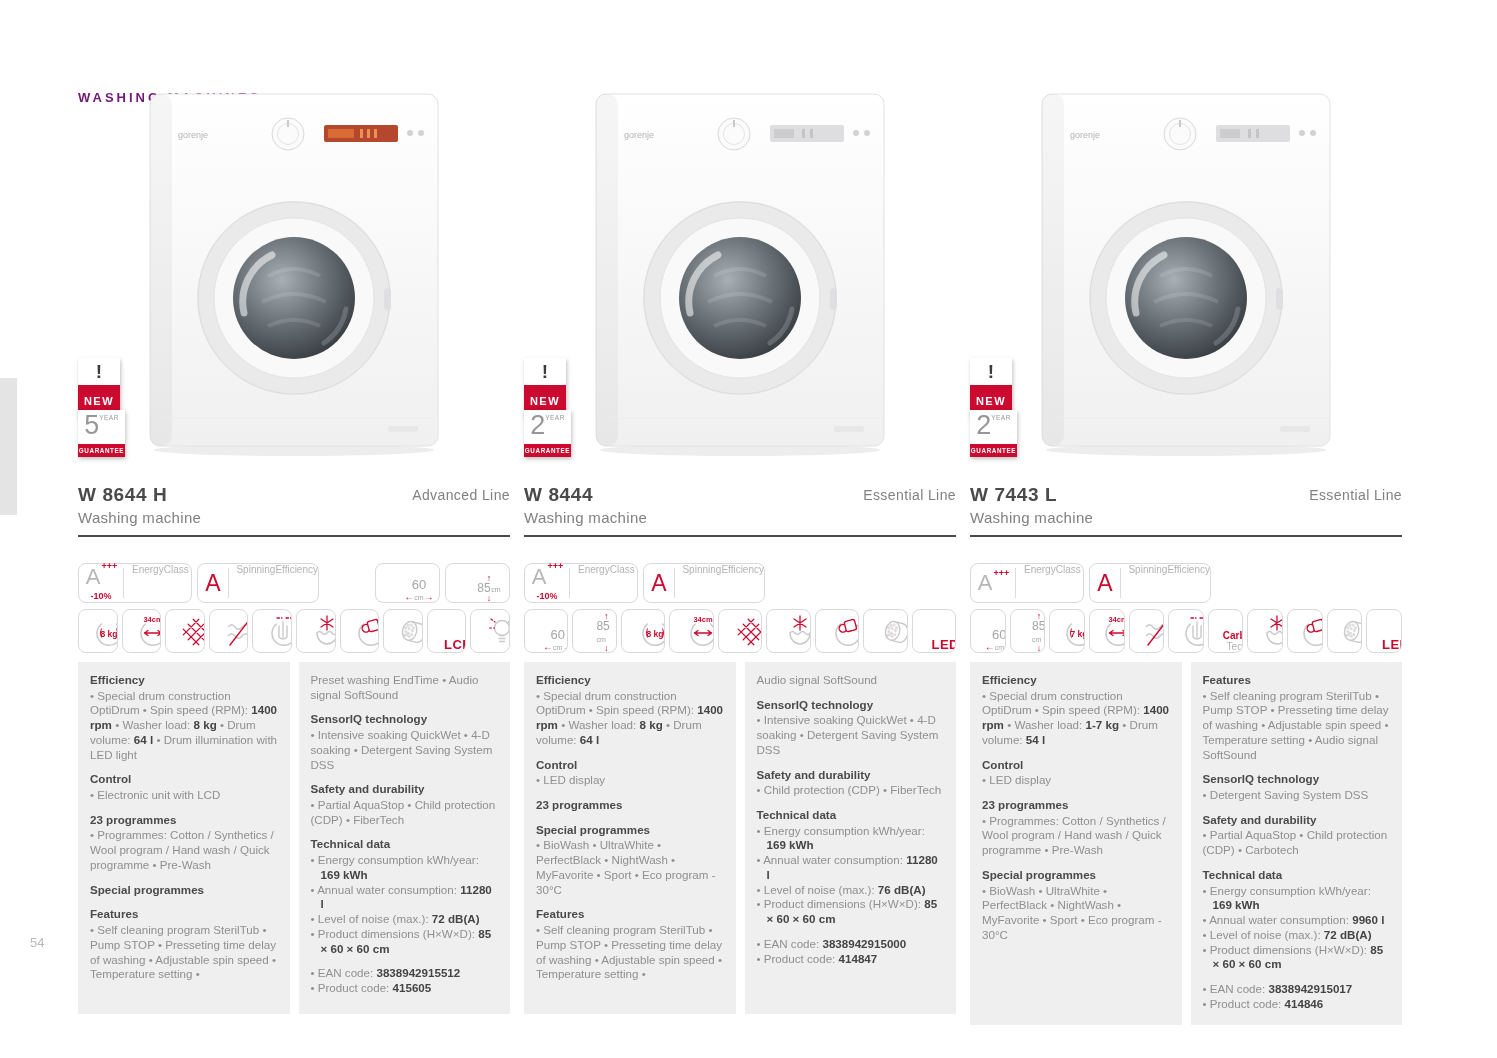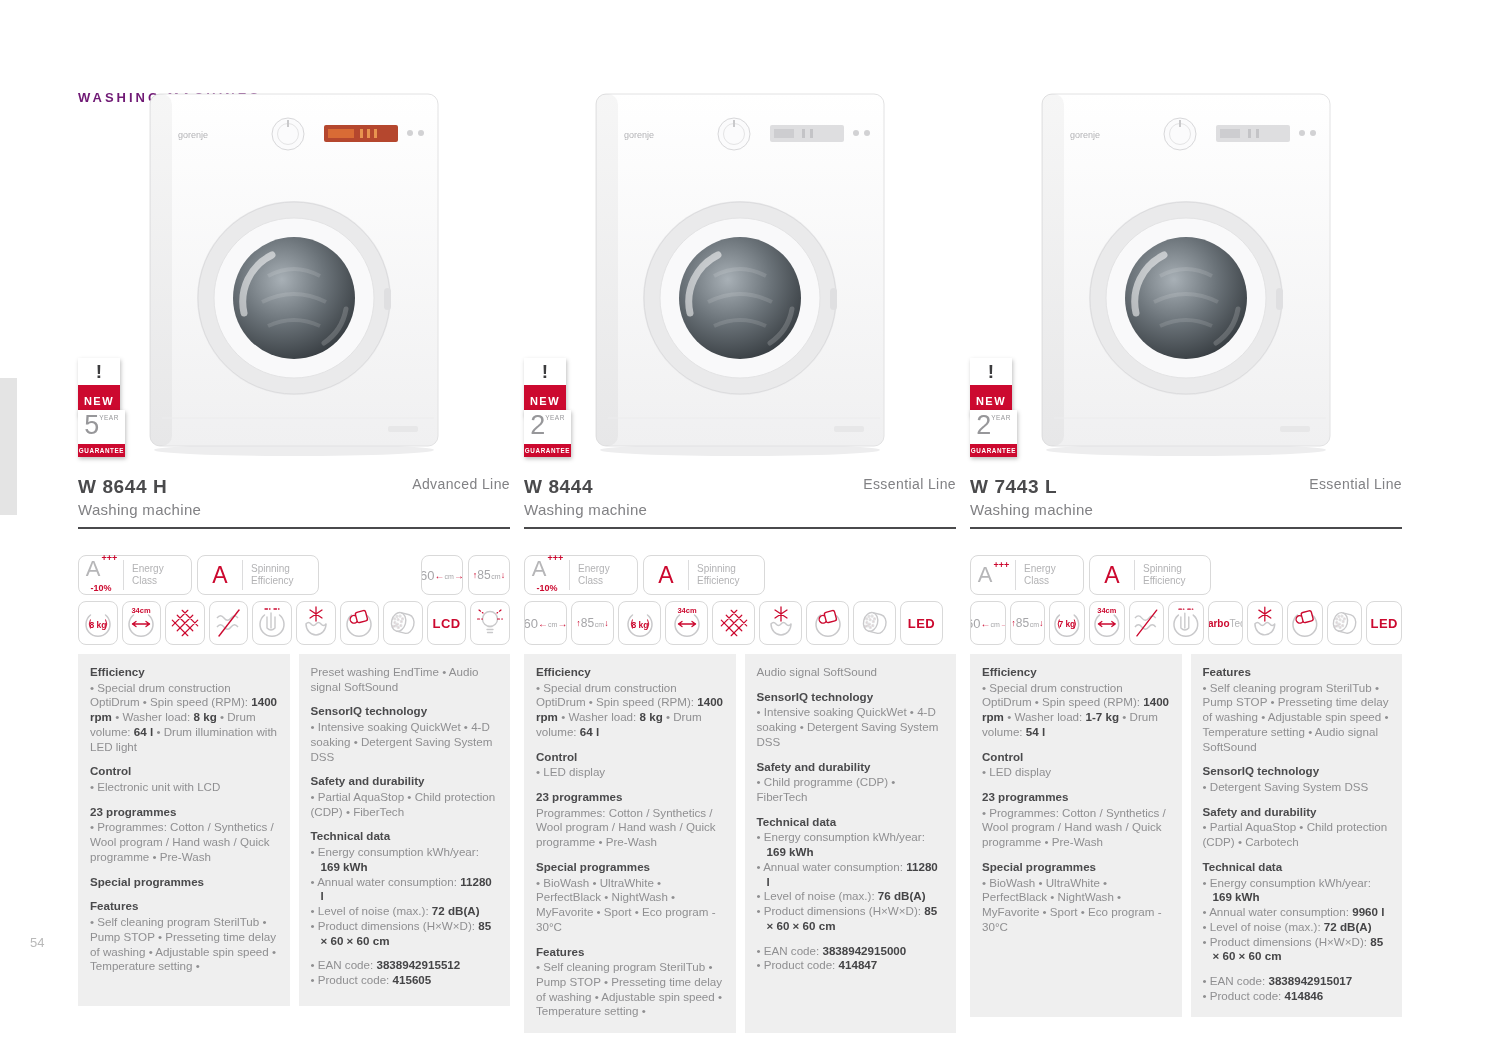--- a/index.html
+++ b/index.html
@@ -22,42 +22,42 @@
   .bn-bar{height:31px;background:#cc092f;color:#ffffff;font-size:11px;font-weight:bold;
        letter-spacing:1.5px;display:flex;align-items:center;justify-content:center;}
   .badge-g{position:absolute;left:0;top:322px;width:47px;background:#ffffff;
        box-shadow:1px 2px 4px rgba(0,0,0,0.25);}
   .bg-top{height:32px;display:flex;align-items:flex-start;justify-content:center;padding-top:2px;}
   .bg-num{font-size:27px;line-height:1;color:#97979a;font-weight:normal;}
   .bg-year{font-size:6.5px;color:#97979a;letter-spacing:0.5px;margin-top:2px;}
   .bg-bar{height:13px;background:#cc092f;color:#ffffff;font-size:6.3px;font-weight:bold;
        letter-spacing:0.6px;display:flex;align-items:center;justify-content:center;}
   
-  .title-row{display:flex;justify-content:space-between;align-items:flex-start;margin-top:10px;}
+  .title-row{display:flex;justify-content:space-between;align-items:center;margin-top:18px;}
   .model{font-size:19px;font-weight:bold;color:#4a4a4c;letter-spacing:0.6px;}
   .line-label{font-size:14px;color:#818184;letter-spacing:0.4px;}
   .subtitle{font-size:15px;color:#818184;margin-top:3px;letter-spacing:0.3px;}
   .rule{border-bottom:2px solid #4a4a4c;margin-top:9px;margin-bottom:26px;}
   
   .icons-row1{display:flex;gap:5px;height:40px;margin-bottom:6px;}
   .icons-row2{display:flex;gap:4px;height:44px;margin-bottom:9px;}
   .wbox{border:1px solid #d9d9d9;border-radius:8px;display:flex;align-items:stretch;background:#fff;}
   .wbox.energy{width:112px;}
   .wbox.spin{width:120px;}
   .wleft{width:44px;display:flex;flex-direction:column;align-items:center;justify-content:center;position:relative;}
   .bigA{font-size:22px;line-height:1;color:#b6b6b8;font-weight:normal;}
   .bigA.red{color:#cc092f;font-size:23px;}
   .plus{font-size:9px;color:#cc092f;font-weight:bold;vertical-align:super;position:relative;top:-8px;left:1px;}
   .disc{font-size:9px;color:#cc092f;font-weight:bold;line-height:1;margin-top:4px;}
   .wdiv{width:1px;background:#dcdcdd;margin:4px 0;}
-  .wlabels{display:flex;flex-direction:column;justify-content:center;padding-left:8px;
+  .wlabels{display:flex;flex-direction:row;justify-content:center;padding-left:8px;
        font-size:10px;color:#b3b3b5;line-height:1.2;}
   .r1right{margin-left:auto;display:flex;gap:5px;}
   .ibox{border:1px solid #d9d9d9;border-radius:8px;background:#fff;flex:1 1 34px;max-width:41px;
-       min-width:0;display:flex;flex-direction:row;align-items:center;justify-content:center;overflow:hidden;}
+       min-width:0;display:flex;flex-direction:column;align-items:center;justify-content:flex-end;overflow:hidden;padding-left:23px;}
   .r1right .ibox{flex:0 0 40px;width:40px;}
   .disp-text{color:#cc092f;font-weight:bold;font-size:13px;letter-spacing:0.5px;}
   .stack1{color:#cc092f;font-weight:bold;font-size:10px;line-height:1.1;}
   .stack2{color:#b3b3b5;font-size:10px;line-height:1.1;}
   .dimval{color:#a6a6a9;font-size:13px;line-height:1;}
   .dimarr{color:#cc092f;font-size:10px;line-height:1;margin-top:1px;}
   .dimarr i{font-style:normal;color:#a6a6a9;font-size:7px;}
   .hbox-arrow{color:#cc092f;font-size:9px;line-height:0.9;}
   .hval{color:#a6a6a9;font-size:12px;line-height:1;}
   .hval i{font-style:normal;font-size:7px;}
@@ -462,42 +462,41 @@
           <div class="spec-sec">
             <div class="spec-h">Efficiency</div>
             <div class="spec-p"><span>• Special drum construction OptiDrum • Spin speed (RPM): </span><b>1400 rpm</b><span> • Washer load: </span><b>8 kg</b><span> • Drum volume: </span><b>64 l</b></div>
           </div>
           <div class="spec-sec">
             <div class="spec-h">Control</div>
             <div class="spec-p"><span>• LED display</span></div>
           </div>
           <div class="spec-sec">
             <div class="spec-h">23 programmes</div>
-            <div class="spec-p"><span>Programmes: Cotton / Synthetics / Wool program / Hand wash / Quick programme • Pre-Wash</span></div>
           </div>
           <div class="spec-sec">
             <div class="spec-h">Special programmes</div>
             <div class="spec-p"><span>• BioWash • UltraWhite • PerfectBlack • NightWash • MyFavorite • Sport • Eco program - 30°C</span></div>
           </div>
           <div class="spec-sec">
             <div class="spec-h">Features</div>
             <div class="spec-p"><span>• Self cleaning program SterilTub • Pump STOP • Presseting time delay of washing • Adjustable spin speed • Temperature setting •</span></div>
           </div>
         </div>
       <div class="spec-col">
           <div class="spec-sec">
             <div class="spec-p"><span>Audio signal SoftSound</span></div>
           </div>
           <div class="spec-sec">
             <div class="spec-h">SensorIQ technology</div>
             <div class="spec-p"><span>• Intensive soaking QuickWet • 4-D soaking • Detergent Saving System DSS</span></div>
           </div>
           <div class="spec-sec">
             <div class="spec-h">Safety and durability</div>
-            <div class="spec-p"><span>• Child programme (CDP) • FiberTech</span></div>
+            <div class="spec-p"><span>• Child protection (CDP) • FiberTech</span></div>
           </div>
           <div class="spec-sec">
             <div class="spec-h">Technical data</div>
             <div class="spec-p hang"><span>• Energy consumption kWh/year: </span><b>169 kWh</b></div>
             <div class="spec-p hang"><span>• Annual water consumption: </span><b>11280 l</b></div>
             <div class="spec-p hang"><span>• Level of noise (max.): </span><b>76 dB(A)</b></div>
             <div class="spec-p hang"><span>• Product dimensions (H×W×D): </span><b>85 × 60 × 60 cm</b></div>
           </div>
           <div class="spec-sec">
             <div class="spec-p hang"><span>• EAN code: </span><b>3838942915000</b></div>

